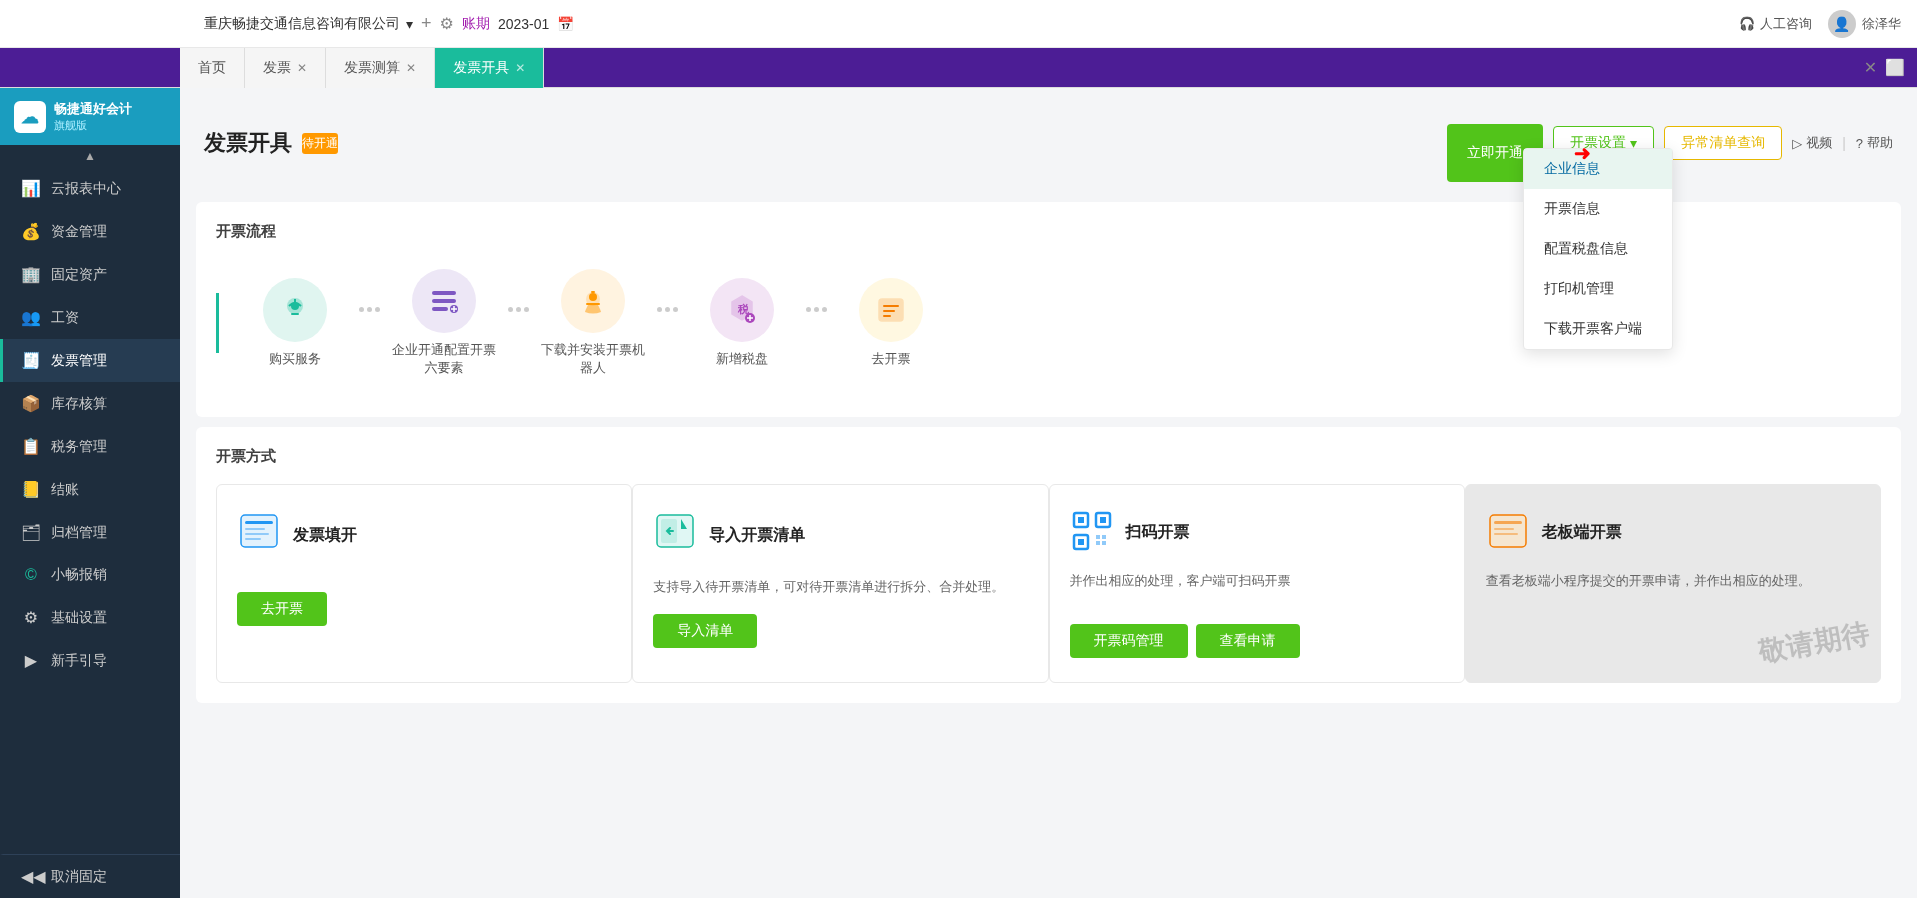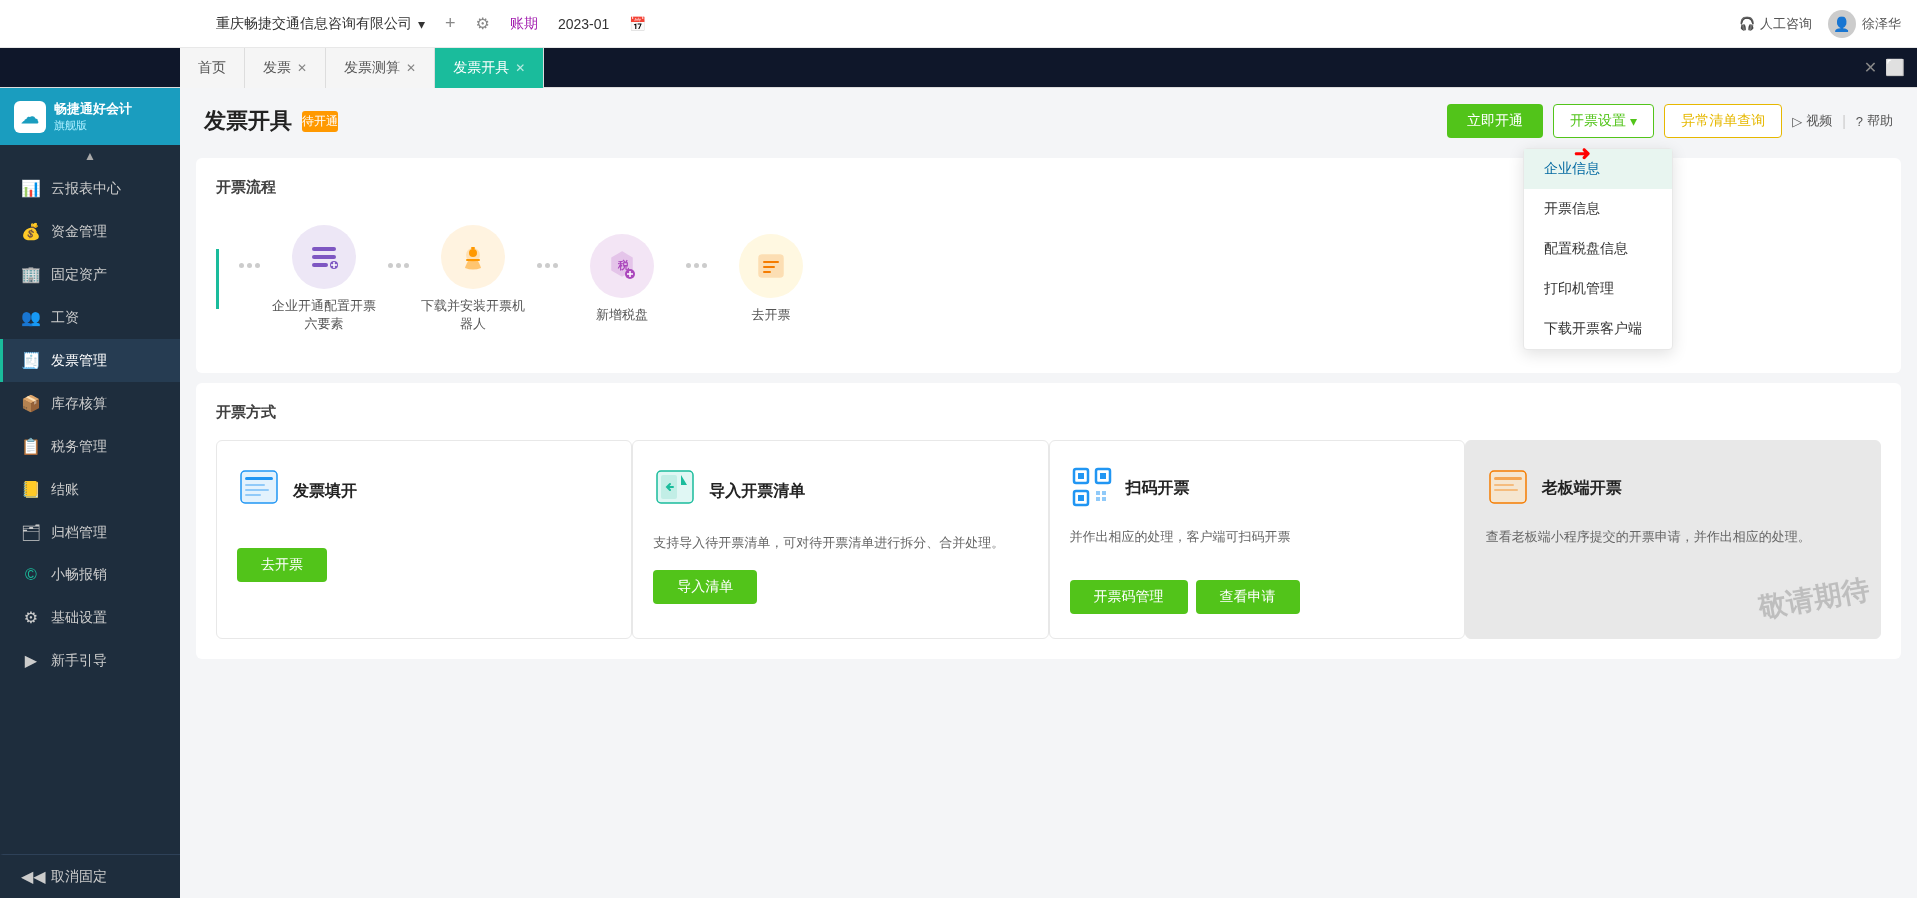--- a/index.html
+++ b/index.html
@@ -2,34 +2,34 @@
 <html><head>
   <meta charset="utf-8">
   <style>
     * { box-sizing: border-box; margin: 0; padding: 0; }
     body { font-family: 'Microsoft YaHei', Arial, sans-serif; font-size: 14px; background: #f0f2f5; overflow: hidden; width: 1917px; height: 898px; }
 
     
     .top-bar {
       display: flex; align-items: center; height: 48px;
       background: #fff; border-bottom: 1px solid #e8e8e8;
-      padding: 0 16px; gap: 20px;
+      padding: 0 16px; gap: 8px;
     }
     .company-selector {
       display: flex; align-items: center; gap: 6px;
       font-size: 14px; color: #333; cursor: pointer;
     }
     .top-bar-actions { display: flex; align-items: center; gap: 16px; margin-left: auto; }
     .top-bar-actions .service { display: flex; align-items: center; gap: 4px; color: #555; font-size: 13px; }
     .top-bar-actions .user { display: flex; align-items: center; gap: 6px; color: #555; font-size: 13px; }
 
     
     .tabs-bar {
       display: flex; align-items: center; height: 40px;
-      background: #0f172a; border-bottom: 1px solid #ddd;
+      background: #4c1d95; border-bottom: 1px solid #ddd;
       padding: 0 0 0 0;
     }
     .tab {
       display: flex; align-items: center; gap: 6px;
       padding: 0 18px; height: 40px; font-size: 14px;
       cursor: pointer; color: #555; border-right: 1px solid #ddd;
       background: #f5f5f5;
     }
     .tab.active {
       background: #1abc9c; color: #fff;
@@ -79,21 +79,21 @@
       padding: 16px 24px 10px; background: #f4f5f7;
     }
     .page-title-area { display: flex; align-items: center; gap: 10px; }
     .page-title { font-size: 22px; font-weight: bold; color: #222; }
     .status-badge {
       background: #f90; color: #fff; font-size: 12px;
       padding: 2px 0; border-radius: 3px;
     }
 
     .page-actions { display: flex; align-items: center; gap: 10px; position: relative; }
-    .btn-green { background: #52c41a; color: #fff; border: none; padding: 8px 20px; border-radius: 4px; cursor: pointer; font-size: 14px; }
+    .btn-green { background: #52c41a; color: #fff; border: none; padding: 20px 20px; border-radius: 4px; cursor: pointer; font-size: 14px; margin-top: 20px; }
     .btn-outline-green {
       background: #fff; color: #52c41a; border: 1.5px solid #52c41a;
       padding: 7px 16px; border-radius: 4px; cursor: pointer; font-size: 14px;
       display: flex; align-items: center; gap: 4px;
     }
     .btn-outline-yellow {
       background: #fff; color: #e6b800; border: 1.5px solid #e6b800;
       padding: 7px 16px; border-radius: 4px; cursor: pointer; font-size: 14px;
     }
     .btn-text { background: none; border: none; color: #555; cursor: pointer; font-size: 13px; display: flex; align-items: center; gap: 4px; }
@@ -336,20 +336,32 @@
           </div>
         </div>
       </div>
 
       <div class="section">
         <div class="section-title">开票流程</div>
         <div class="process-flow">
 
           <div style="display:flex;align-items:center;">
             <div class="left-border-line"></div>
+            <div class="process-step">
+              <div class="process-icon teal" style="background:#e0f5f0;">
+                <svg width="36" height="36" viewBox="0 0 36 36">
+                    <circle cx="18" cy="14" r="8" fill="#1abc9c" opacity="0.3"></circle>
+                    <path d="M12 14 Q18 8 24 14" stroke="#1abc9c" fill="none" stroke-width="2"></path>
+                    <circle cx="18" cy="14" r="4" fill="#1abc9c"></circle>
+                    <line x1="18" y1="10" x2="18" y2="7" stroke="#1abc9c" stroke-width="2"></line>
+                    <line x1="15" y1="22" x2="21" y2="22" stroke="#1abc9c" stroke-width="2" stroke-linecap="round"></line>
+                  </svg>
+              </div>
+              <span class="process-label">购买服务</span>
+            </div>
           </div>
 
           <div class="process-dot">
               <div class="dot"></div>
               <div class="dot"></div>
               <div class="dot"></div>
             </div>
 
           <div class="process-step">
             <div class="process-icon purple">

